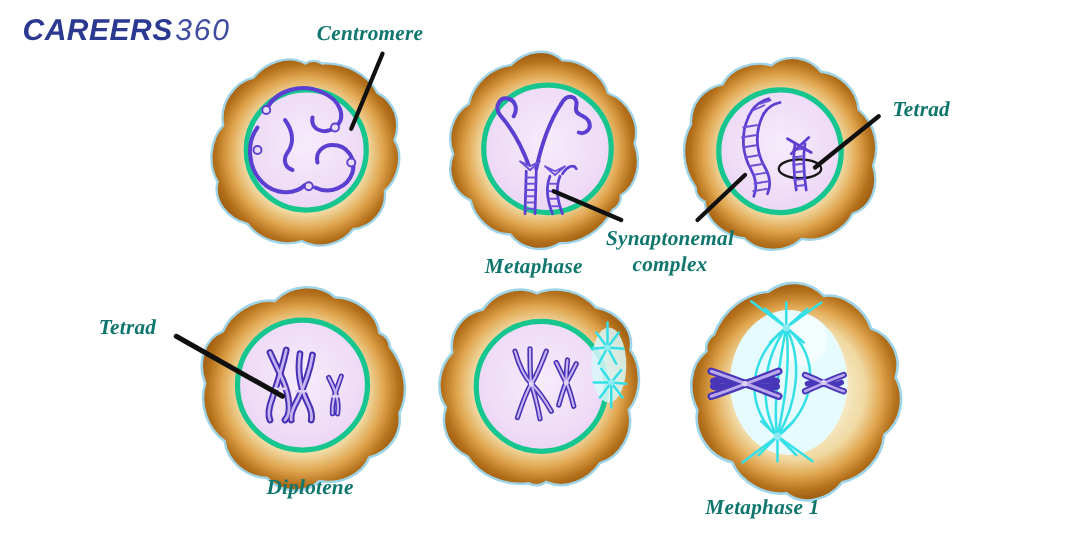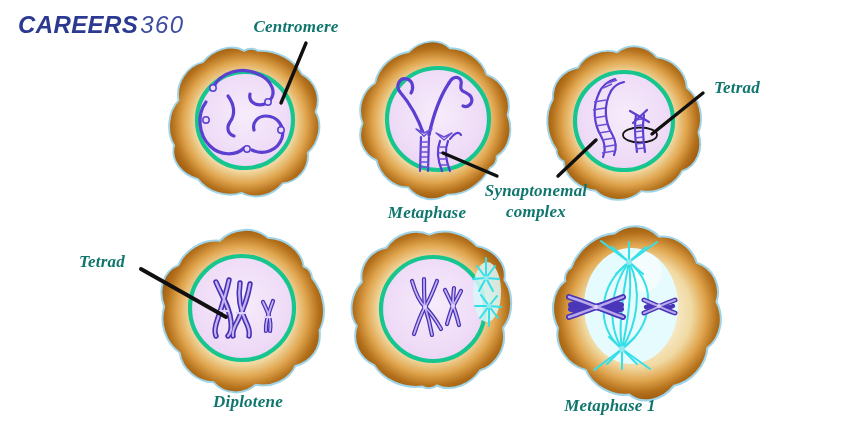--- a/index.html
+++ b/index.html
@@ -267,16 +267,16 @@
     <span class="brand">CAREERS</span>
     <span class="suffix">360</span>
   </div>
 
   <div class="lbl" style="left:296px;top:17px">Centromere</div>
   <div class="lbl anno-wrap" style="left:536px;top:180px">Synaptonemal complex</div>
   <div class="lbl" style="left:737px;top:78px">Tetrad</div>
   <div class="lbl" style="left:102px;top:252px">Tetrad</div>
 
   <div class="lbl" style="left:427px;top:203px">Metaphase</div>
-  <div class="lbl" style="left:248px;top:392px">Diplotene</div>
+  <div class="lbl" style="left:248px;top:380px">Diplotene</div>
   <div class="lbl" style="left:610px;top:396px">Metaphase 1</div>
 
 </div>
 
 </body></html>

